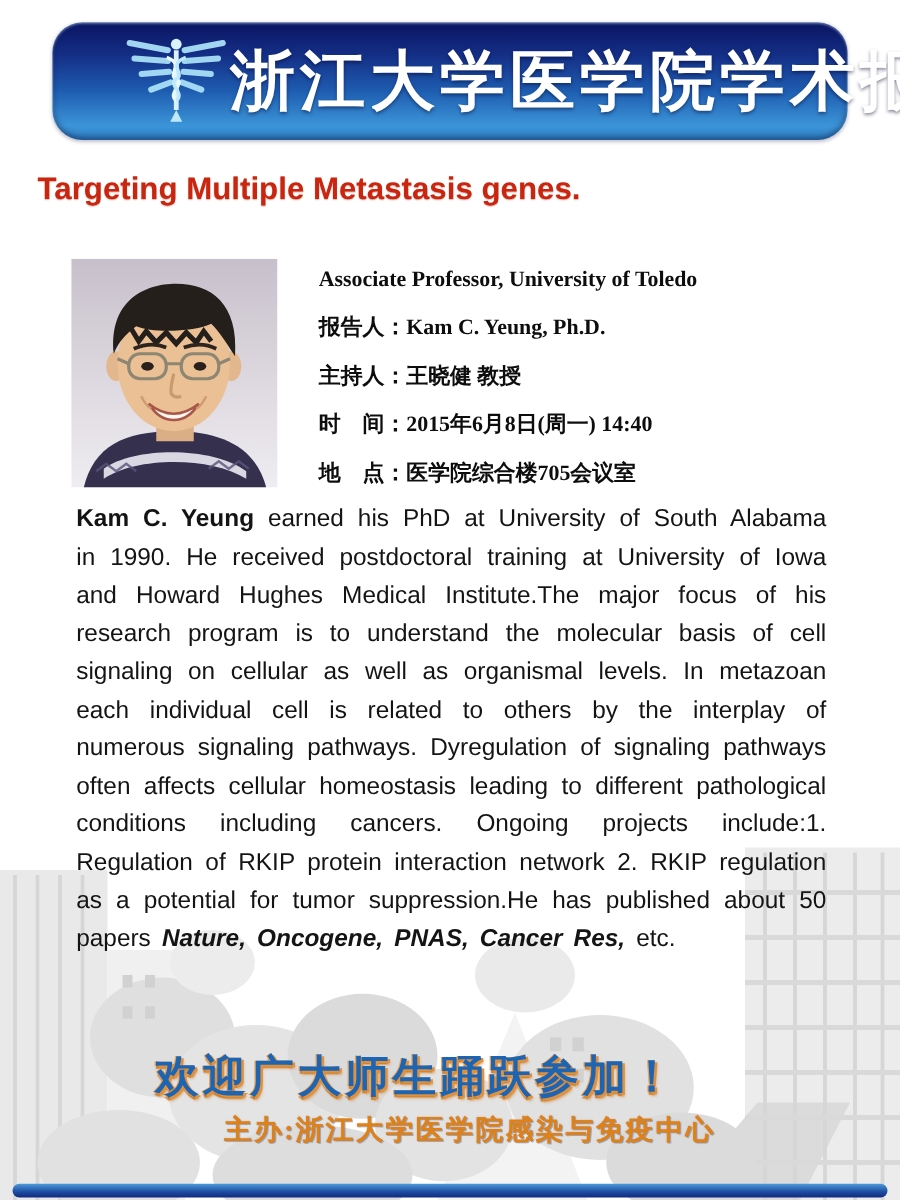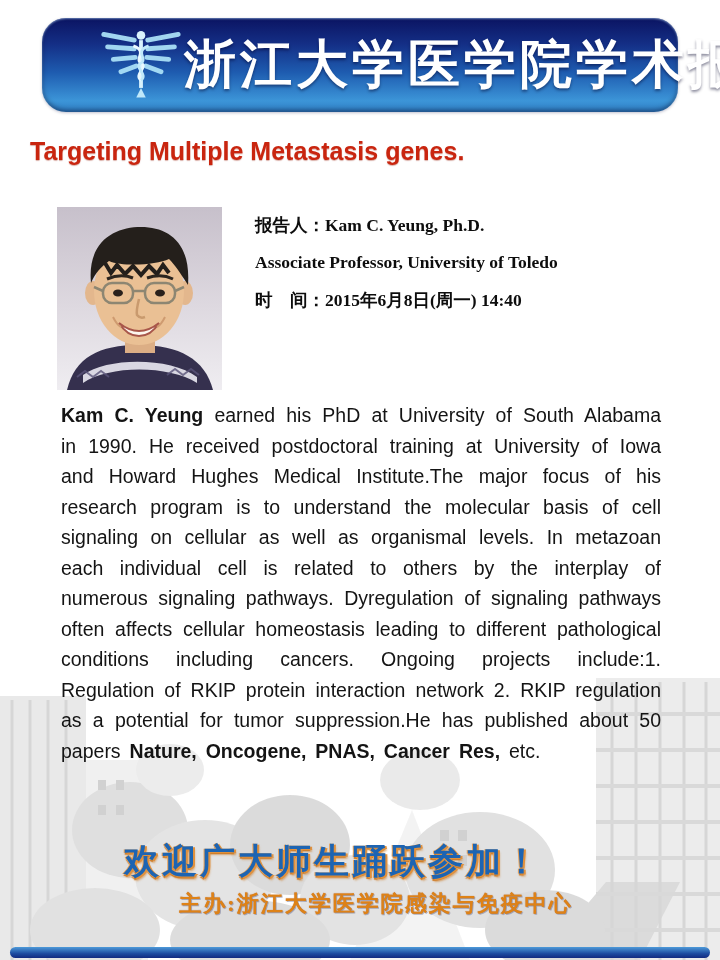--- a/index.html
+++ b/index.html
@@ -43,21 +43,21 @@
   }
 
   
   .bio{
     position:absolute; left:61px; top:400px; width:600px; z-index:2;
     font-size:19.5px; line-height:30.5px; color:#141414;
     text-align:justify; word-spacing:3.5px;
     font-family:"Liberation Sans", sans-serif;
   }
   .bio .lead{ font-weight:bold; }
-  .bio .journals{ font-weight:bold; }
+  .bio .journals{ font-weight:bold; font-style:italic; }
 
   
   .welcome-line{
     position:absolute; left:0; top:838px; width:666px; z-index:2;
     text-align:center; font-size:35px; font-weight:bold; letter-spacing:3px;
     font-family:"Liberation Serif", serif;
     color:#1d64b2;
     text-shadow:2px 1px 0 #e0913d, -1px 0 0 #e8a45c, 0 2px 1px #cf7a22, 2px 3px 2px rgba(205,125,40,.55);
   }
   .organizer-line{
@@ -199,23 +199,25 @@
     <ellipse cx="61" cy="86" rx="5" ry="3.5" fill="#2a211c"></ellipse>
     <ellipse cx="103" cy="86" rx="5" ry="3.5" fill="#2a211c"></ellipse>
 
     <path d="M82,92 q-3,12 -2,16 q3,4 8,2" stroke="#c99a6e" stroke-width="2.5" fill="none"></path>
 
     <path d="M62,116 q20,16 40,0 q-8,13 -20,13 q-12,0 -20,-13 Z" fill="#fdf6ee" stroke="#a8564a" stroke-width="2"></path>
     <path d="M56,110 q4,8 8,10 M108,110 q-4,8 -8,10" stroke="#cf9b70" stroke-width="2" fill="none"></path>
   </svg>
 
   <ul class="speaker-info">
+    <li>Associate Professor, University of Toledo</li>
     <li>报告人：Kam C. Yeung, Ph.D.</li>
-    <li>Associate Professor, University of Toledo</li>
+    <li>主持人：王晓健  教授</li>
     <li>时　间：2015年6月8日(周一) 14:40</li>
+    <li>地　点：医学院综合楼705会议室</li>
   </ul>
 
   <p class="bio"><span class="lead">Kam C. Yeung</span><span> earned his PhD at University of South Alabama in 1990. He received postdoctoral training at University of Iowa and Howard Hughes Medical Institute.The major focus of his research program is to understand the molecular basis of cell signaling on cellular as well as organismal levels. In metazoan each individual cell is related to others by the interplay of numerous signaling pathways. Dyregulation of signaling pathways often affects cellular homeostasis leading to different pathological conditions including cancers. Ongoing projects include:1. Regulation of RKIP protein interaction network 2. RKIP regulation as a potential for tumor suppression.He has published about 50 papers </span><span class="journals">Nature, Oncogene, PNAS, Cancer Res,</span><span> etc.</span></p>
 
   <div class="welcome-line">欢迎广大师生踊跃参加！</div>
   <div class="organizer-line">主办:浙江大学医学院感染与免疫中心</div>
 
   <div class="footer-bar"></div>
 
 </div>

